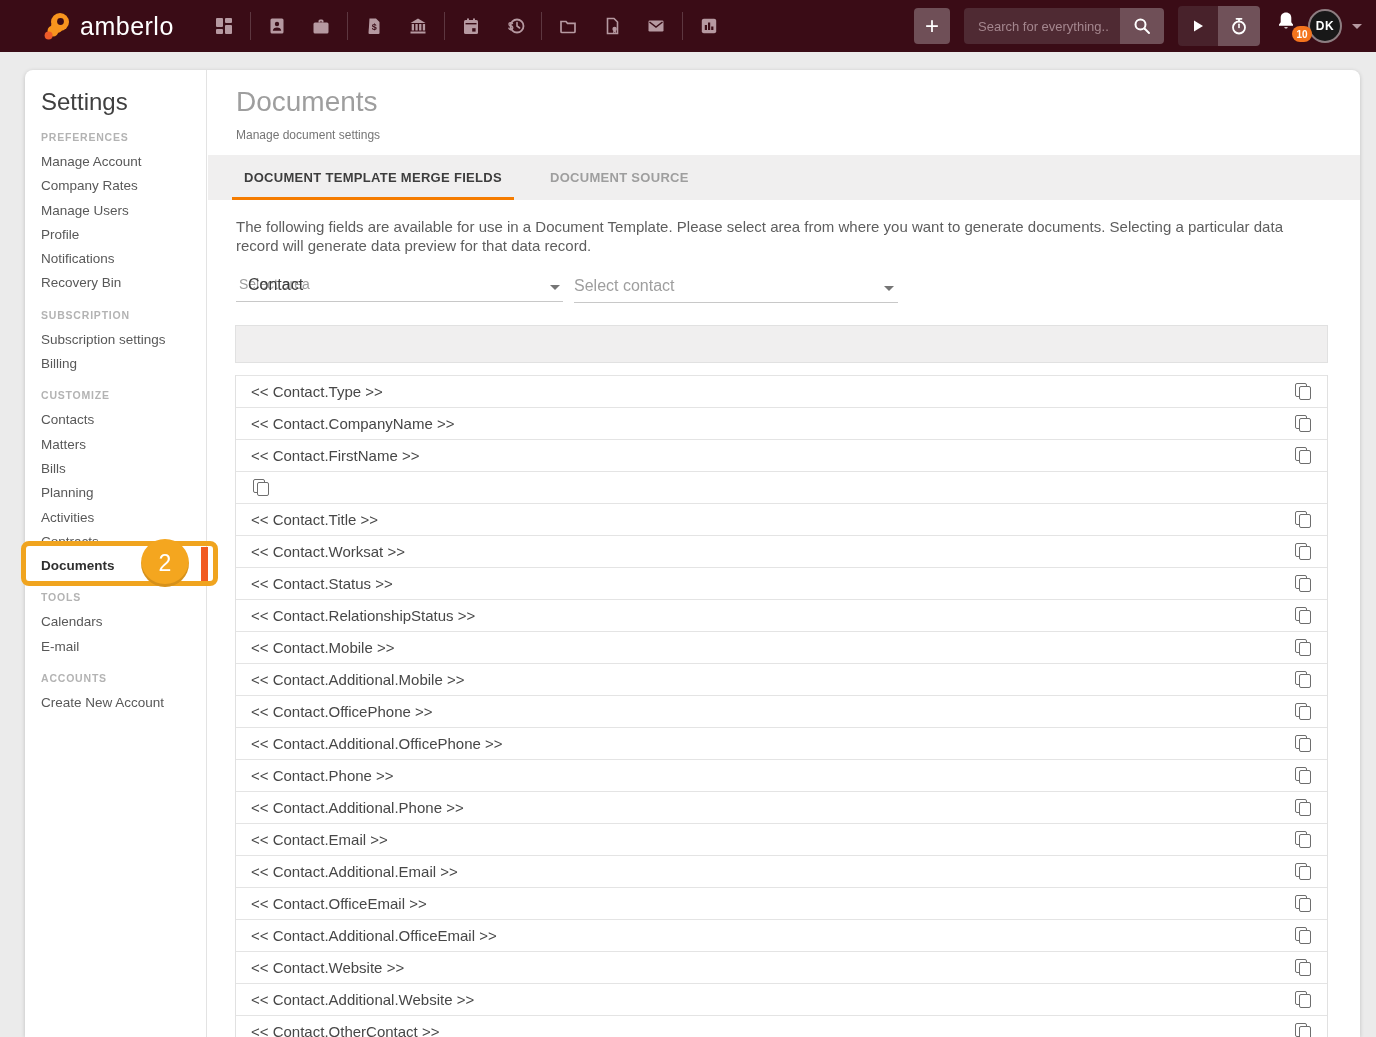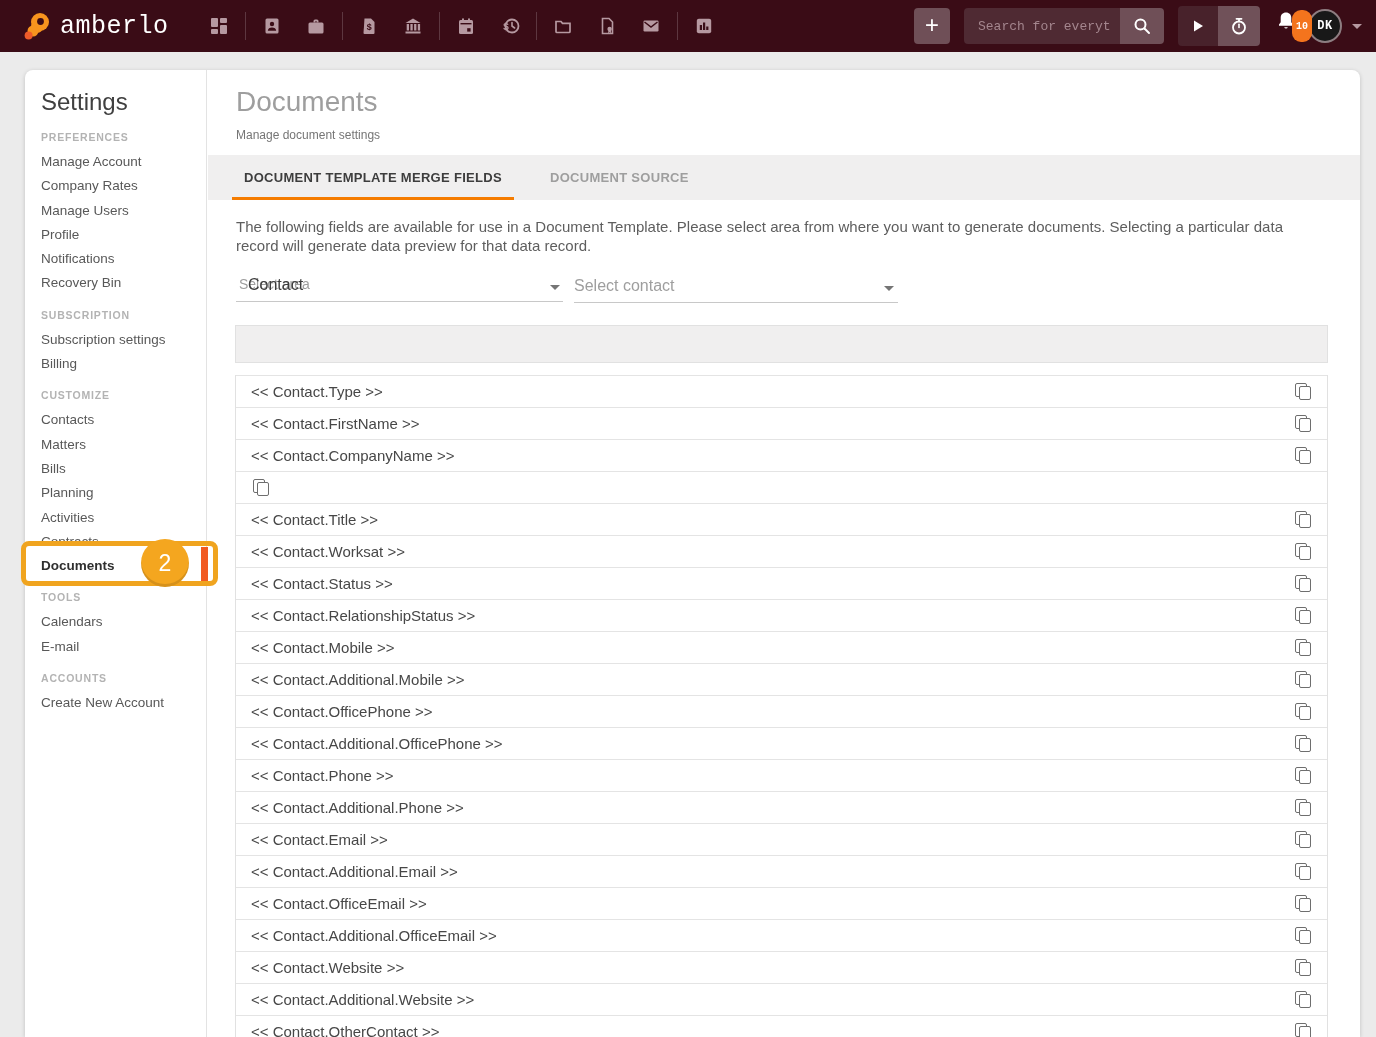--- a/index.html
+++ b/index.html
@@ -1,40 +1,40 @@
 <!DOCTYPE html>
 <html><head>
 <meta charset="utf-8">
 <style>
   * { margin:0; padding:0; box-sizing:border-box; }
   html,body { width:1376px; height:1037px; overflow:hidden; }
   body { font-family:"Liberation Sans","DejaVu Sans",sans-serif; background:#ebebeb; position:relative; }
 
   
   .topbar { position:absolute; left:0; top:0; width:1376px; height:52px; background:#3a0c16;
-            display:flex; align-items:center; padding:0 14px 0 24px;font-family:Liberation Mono, monospace; }
+            display:flex; align-items:center; padding:0 14px 0 44px; }
   .logo { display:flex; align-items:center; gap:8px; }
   .logo-text { color:#fff; font-size:25px; letter-spacing:.5px; font-weight:400; }
   .nav-icons { display:flex; align-items:center; margin-left:28px; }
   .nav-ic { width:44px; height:40px; display:flex; align-items:center; justify-content:center; cursor:pointer; }
   .nav-div { width:1px; height:28px; background:rgba(255,255,255,.18); margin:0 4px; }
   .tb-right { margin-left:auto; display:flex; align-items:center; }
   .plus-btn { width:36px; height:36px; background:#6f4f57; border-radius:4px; color:#fff;
               font-size:24px; font-weight:300; display:flex; align-items:center; justify-content:center; cursor:pointer; }
   .search-wrap { display:flex; margin-left:14px; height:36px; border-radius:4px; overflow:hidden; }
   .search-input { width:156px; height:36px; background:#4f2a33; border:none; outline:none;
                   color:#e8d7db; font-size:13px; padding:0 10px 0 14px; font-family:inherit; }
   .search-input::placeholder { color:#a4868e; }
   .search-btn { width:44px; height:36px; background:#6f4f57; border:none; display:flex;
                 align-items:center; justify-content:center; cursor:pointer; }
   .timer-group { display:flex; margin-left:14px; border-radius:4px; overflow:hidden; }
   .play-btn { width:40px; height:40px; background:#48222b; display:flex; align-items:center; justify-content:center; cursor:pointer; }
   .timer-btn { width:42px; height:40px; background:#705159; display:flex; align-items:center; justify-content:center; cursor:pointer; }
   .bell-wrap { position:relative; margin-left:14px; width:30px; height:34px; cursor:pointer; }
-  .badge { position:absolute; right:-8px; bottom:1px; min-width:20px; height:32px; background:#f4741d;
+  .badge { position:absolute; right:-8px; bottom:1px; min-width:20px; height:16px; background:#f4741d;
            border-radius:9px; color:#fff; font-size:10px; font-weight:bold; display:flex;
            align-items:center; justify-content:center; padding:0 4px; }
   .avatar { width:34px; height:34px; border-radius:50%; background:#181818; border:2px solid #8d7d81;
             color:#fff; font-size:12px; font-weight:bold; display:flex; align-items:center;
             justify-content:center; margin-left:4px; letter-spacing:.5px; cursor:pointer; }
   .caret-down { width:0; height:0; border-left:5px solid transparent; border-right:5px solid transparent;
                 border-top:5px solid #b699a1; margin-left:10px; cursor:pointer; }
 
   
   .card { position:absolute; left:25px; top:70px; width:1335px; height:967px; background:#fff;
@@ -287,26 +287,26 @@
 
     <div class="tbl-header"></div>
     <div class="tbl-body">
 
         <div class="tbl-row">
           <span class="fld">&lt;&lt; Contact.Type &gt;&gt;</span>
           <span class="copy-btn"></span>
         </div>
 
         <div class="tbl-row">
+          <span class="fld">&lt;&lt; Contact.CompanyName &gt;&gt;</span>
+          <span class="copy-btn"></span>
+        </div>
+
+        <div class="tbl-row">
           <span class="fld">&lt;&lt; Contact.FirstName &gt;&gt;</span>
-          <span class="copy-btn"></span>
-        </div>
-
-        <div class="tbl-row">
-          <span class="fld">&lt;&lt; Contact.CompanyName &gt;&gt;</span>
           <span class="copy-btn"></span>
         </div>
 
         <div class="tbl-row">
           <span class="copy-btn"></span>
         </div>
 
         <div class="tbl-row">
           <span class="fld">&lt;&lt; Contact.Title &gt;&gt;</span>
           <span class="copy-btn"></span>

